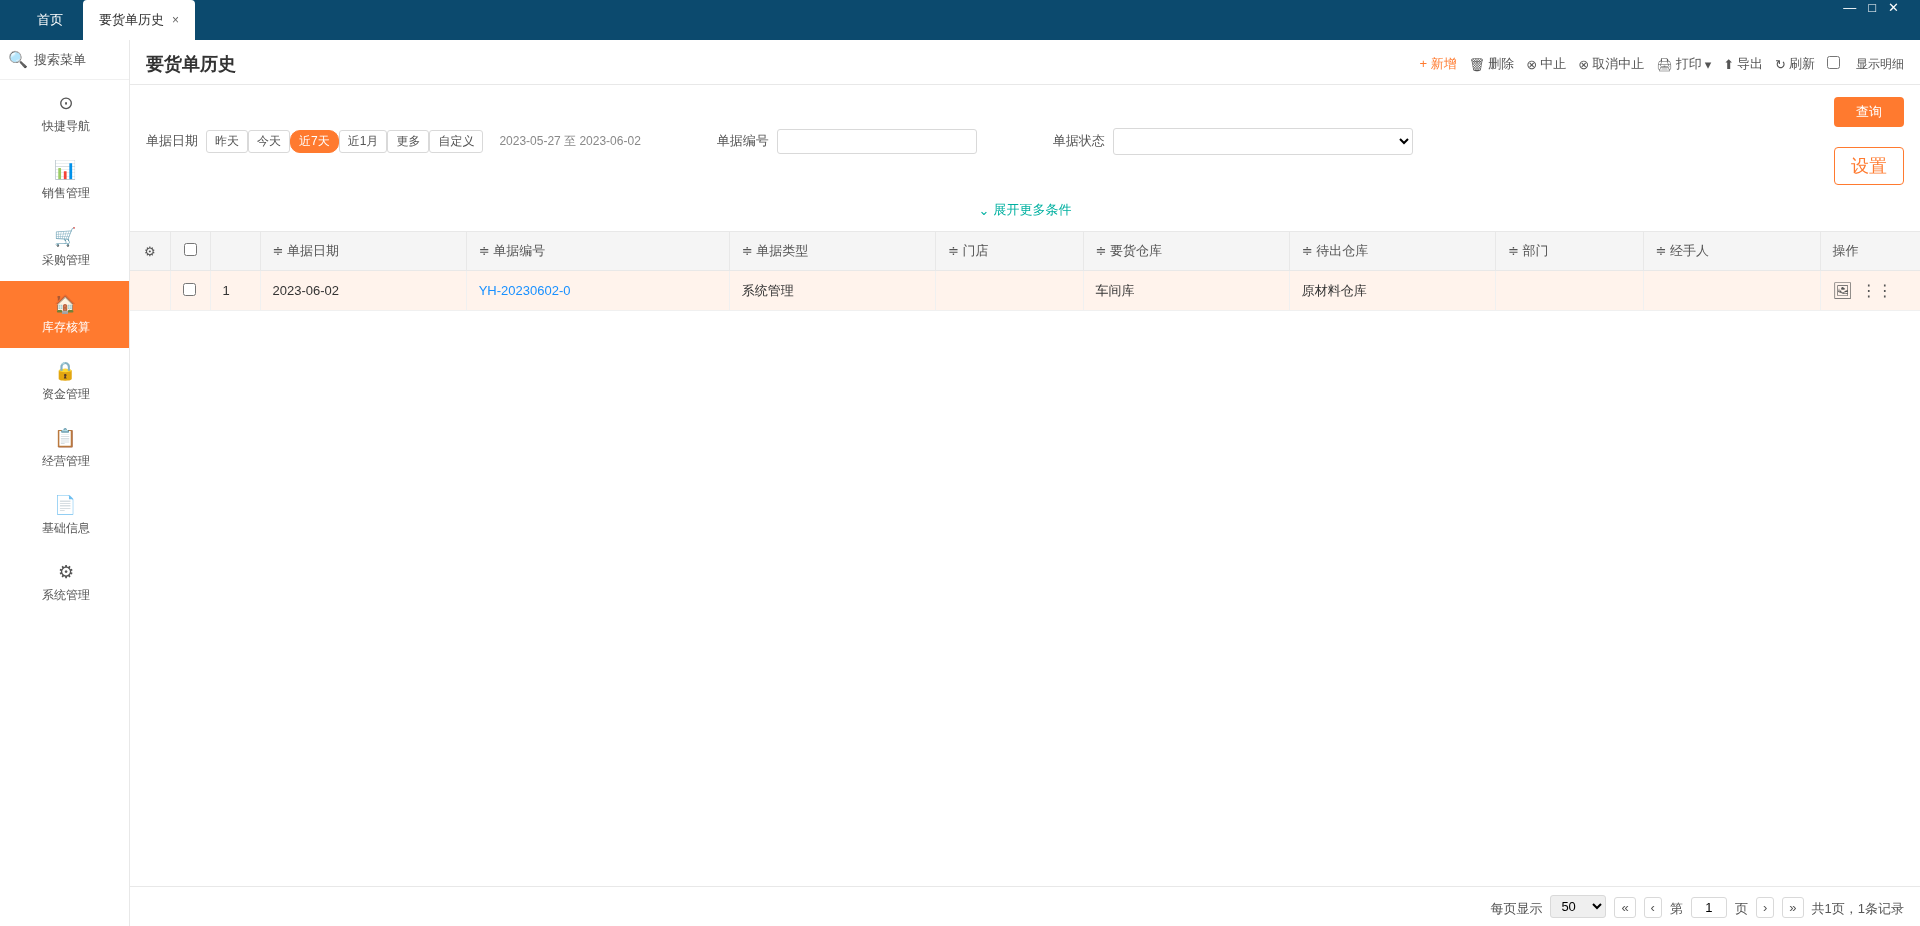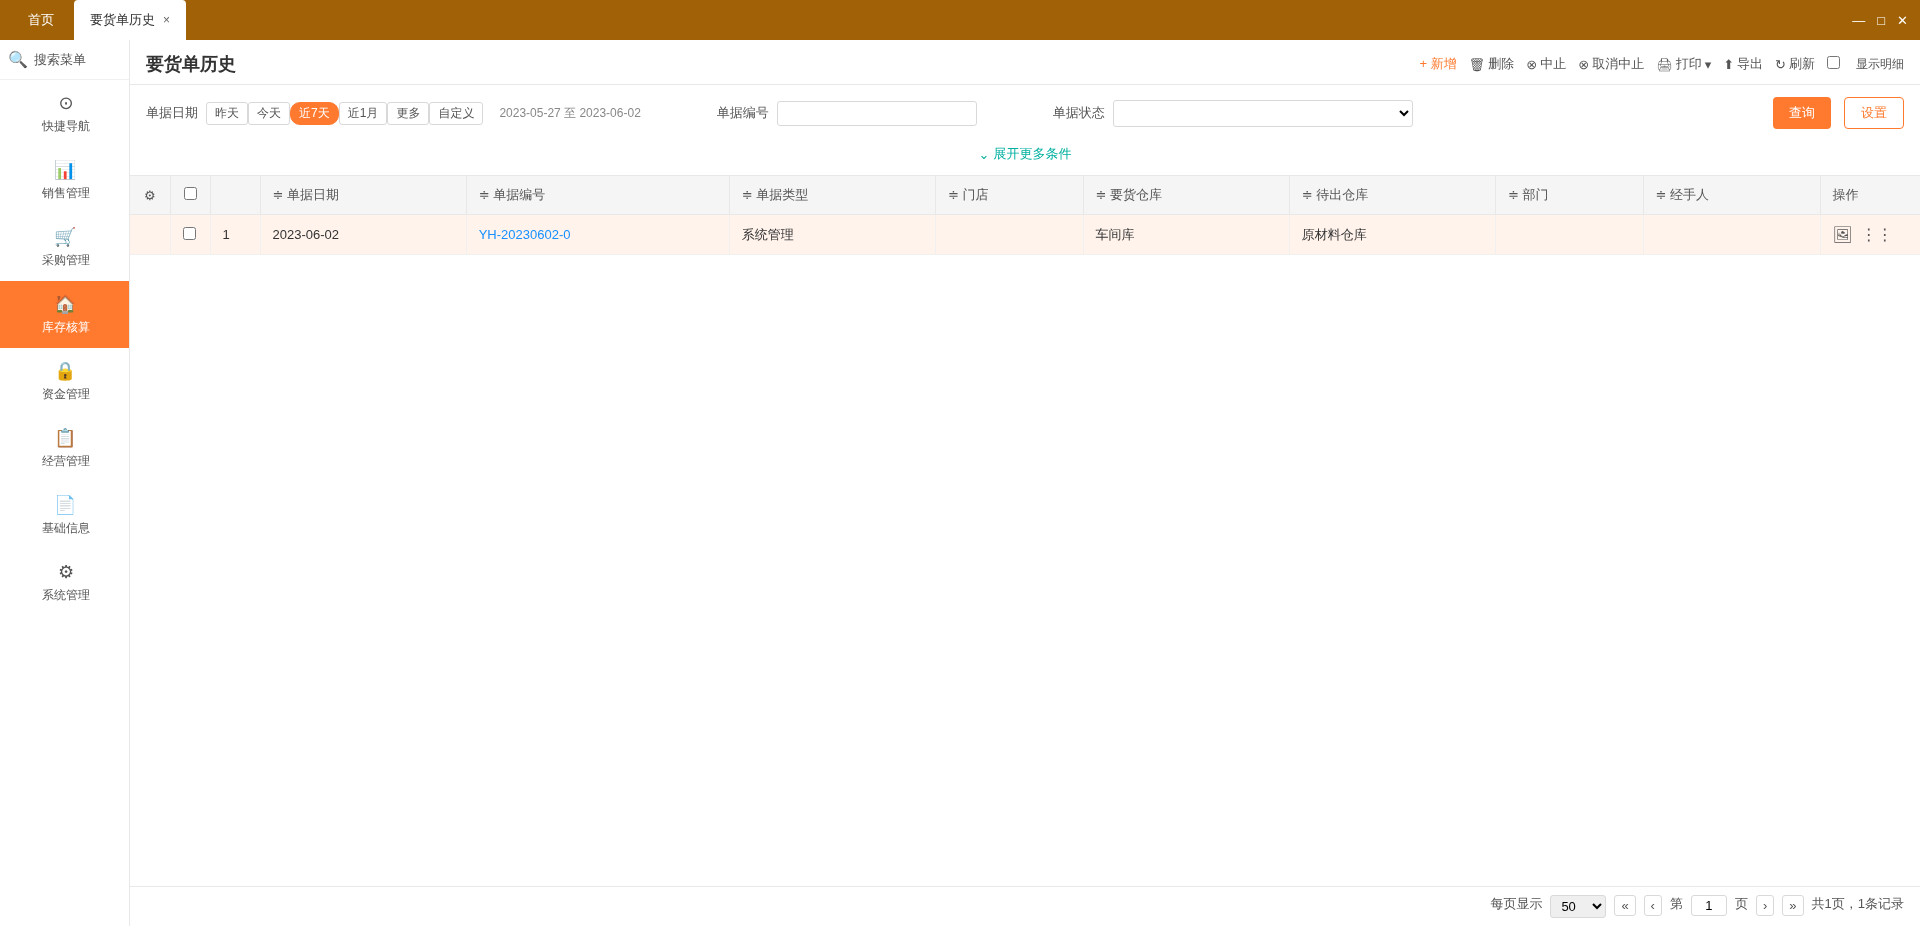--- a/index.html
+++ b/index.html
@@ -1,19 +1,19 @@
 <!DOCTYPE html>
 <html><head>
   <meta charset="utf-8">
   <style>
     * { margin: 0; padding: 0; box-sizing: border-box; }
     body { font-family: 'Microsoft YaHei', Arial, sans-serif; font-size: 13px; background: #f5f5f5; color: #333; width: 1920px; height: 926px; overflow: hidden; display: flex; flex-direction: column; }
 
     
-    .top-bar { height: 40px; background: #a16207; display: flex; align-items: center; padding: 0 12px; gap: 4px; flex-shrink: 0; }
+    .top-bar { height: 40px; background: #0c4a6e; display: flex; align-items: flex-start; padding: 0 21px; gap: 4px; flex-shrink: 0; }
     .tab-item { height: 40px; display: flex; align-items: center; padding: 0 16px; font-size: 13px; color: #fff; cursor: pointer; position: relative; }
     .tab-item.active { background: #fff; color: #333; border-radius: 4px 4px 0 0; }
     .tab-item .tab-close { margin-left: 8px; font-size: 12px; cursor: pointer; color: #666; }
     .top-right { margin-left: auto; display: flex; align-items: center; gap: 12px; color: #fff; font-size: 13px; }
     .top-right span { cursor: pointer; }
 
     
     .main-layout { display: flex; flex: 1; overflow: hidden; }
 
     
@@ -25,21 +25,21 @@
     
     .content { flex: 1; display: flex; flex-direction: column; overflow: hidden; background: #fff; }
 
     
     .page-header { display: flex; align-items: center; justify-content: space-between; padding: 12px 16px 8px 16px; border-bottom: 1px solid #e8e8e8; flex-shrink: 0; }
     .page-title { font-size: 18px; font-weight: bold; color: #333; }
     .toolbar { display: flex; align-items: center; gap: 12px; }
     .toolbar-btn { display: flex; align-items: center; gap: 3px; cursor: pointer; font-size: 13px; color: #555; }
     .toolbar-btn.orange { color: #ff7a2f; }
     .btn-primary { background: #ff7a2f; color: #fff; border: none; border-radius: 4px; padding: 6px 16px; cursor: pointer; font-size: 13px; }
-    .btn-secondary { background: #fff; color: #ff7a2f; border: 1px solid #ff7a2f; border-radius: 4px; padding: 6px 16px; cursor: pointer; font-size: 13px; }
+    .btn-secondary { background: #fff; color: #ff7a2f; border: 1px solid #ff7a2f; border-radius: 4px; padding: 6px 16px; cursor: pointer; font-size: 18px; }
     .checkbox-display { display: flex; align-items: flex-start; gap: 16px; font-size: 12px; color: #555; cursor: pointer; }
 
     
     .filter-area { padding: 12px 16px; border-bottom: 1px solid #e8e8e8; flex-shrink: 0; }
     .filter-row { display: flex; align-items: center; gap: 16px; flex-wrap: wrap; }
     .filter-item { display: flex; align-items: center; gap: 8px; font-size: 13px; }
     .filter-label { color: #555; white-space: nowrap; }
     .date-filter-btns { display: flex; gap: 0; }
     .date-btn { padding: 2px 8px; border: 1px solid #d9d9d9; border-radius: 3px; cursor: pointer; font-size: 12px; color: #555; background: #fff; }
     .date-btn.active { background: #ff7a2f; color: #fff; border-color: #ff7a2f; border-radius: 10px; }
@@ -61,21 +61,21 @@
     .settings-col { width: 40px; text-align: center; cursor: pointer; }
     .checkbox-col { width: 40px; text-align: center; }
     .link-text { color: #1890ff; cursor: pointer; text-decoration: none; }
     .row-actions { display: flex; gap: 8px; }
     .row-action-btn { cursor: pointer; color: #555; font-size: 16px; }
 
     
     .footer-summary { background: #fdf6f0; border-top: 1px solid #e8e8e8; padding: 8px 16px; font-size: 13px; color: #555; flex-shrink: 0; }
 
     
-    .pagination { display: flex; align-items: flex-start; justify-content: flex-end; padding: 8px 16px; border-top: 1px solid #e8e8e8; gap: 8px; font-size: 13px; color: #555; flex-shrink: 0; }
+    .pagination { display: flex; align-items: flex-end; justify-content: flex-end; padding: 8px 16px; border-top: 1px solid #e8e8e8; gap: 8px; font-size: 13px; color: #555; flex-shrink: 0; }
     .page-size-select { border: 1px solid #d9d9d9; border-radius: 3px; padding: 2px 6px; font-size: 13px; }
     .page-btn { border: 1px solid #d9d9d9; border-radius: 3px; padding: 2px 6px; cursor: pointer; background: #fff; font-size: 13px; color: #555; }
     .page-input { border: 1px solid #d9d9d9; border-radius: 3px; padding: 2px 6px; font-size: 13px; width: 36px; text-align: center; }
 
     
     .sidebar-search { display: flex; align-items: center; padding: 10px 8px; gap: 6px; cursor: pointer; color: #555; font-size: 13px; border-bottom: 1px solid #f0f0f0; }
 
     .icon-char { font-size: 16px; }
   </style>
 </head>
@@ -199,21 +199,21 @@
           <input type="text" class="filter-input" style="">
         </div>
 
         <div class="filter-item" style="margin-left: 60px;">
           <span class="filter-label">单据状态</span>
           <select class="filter-select" style="width: 300px;">
             <option value=""></option>
           </select>
         </div>
 
-        <div style="margin-left: auto; display: flex; gap: 13px; flex-direction: row;">
+        <div style="margin-left: auto; display: flex; gap: 20px; flex-direction: column;">
           <button class="btn-primary">查询</button>
           <button class="btn-secondary">设置</button>
         </div>
       </div>
 
       <div style="display: flex; justify-content: center; margin-top: 8px;">
         <span class="expand-btn">
           <span>⌄</span>
           <span>展开更多条件</span>
         </span>

